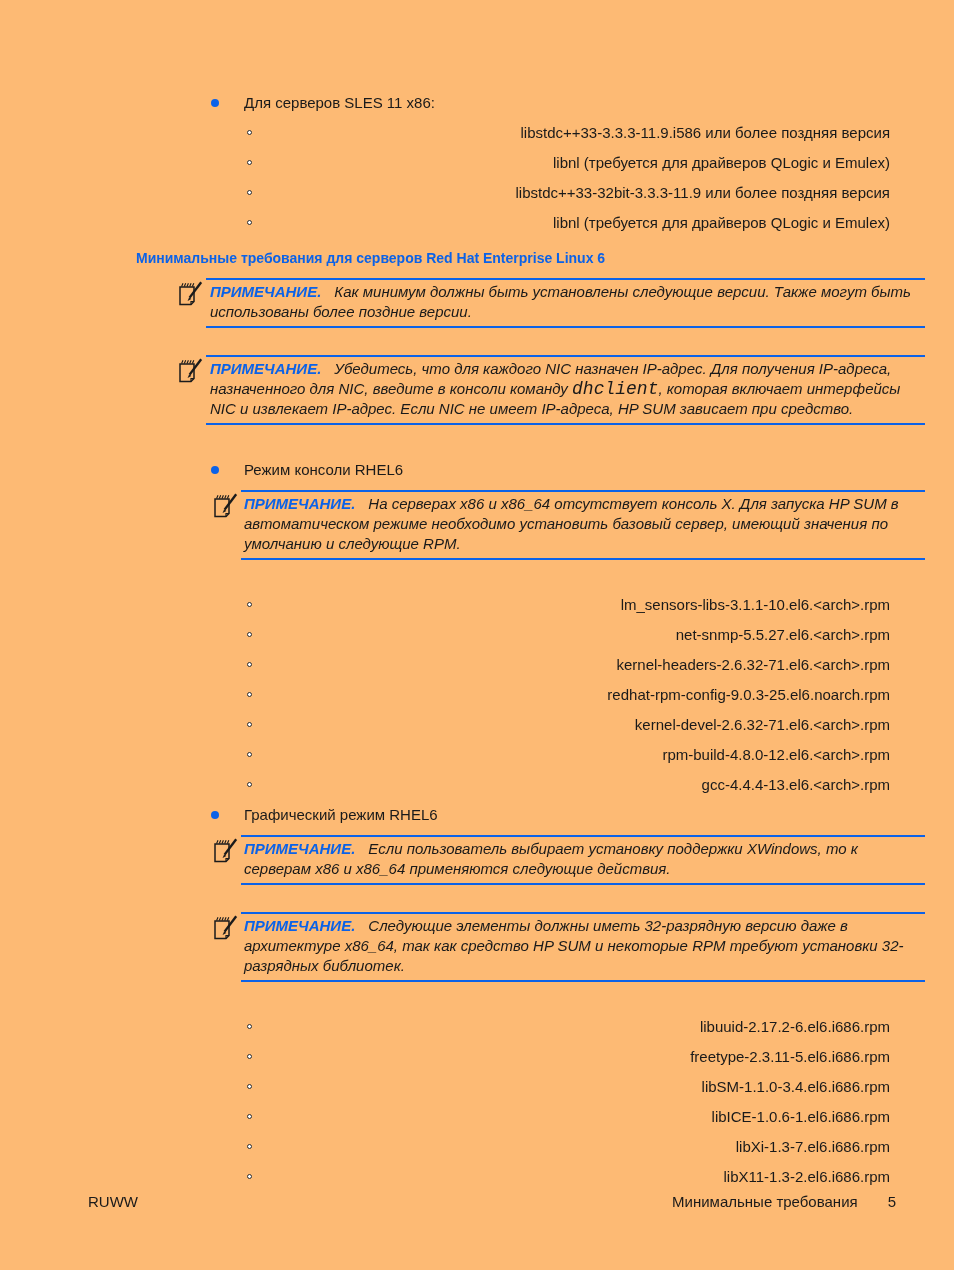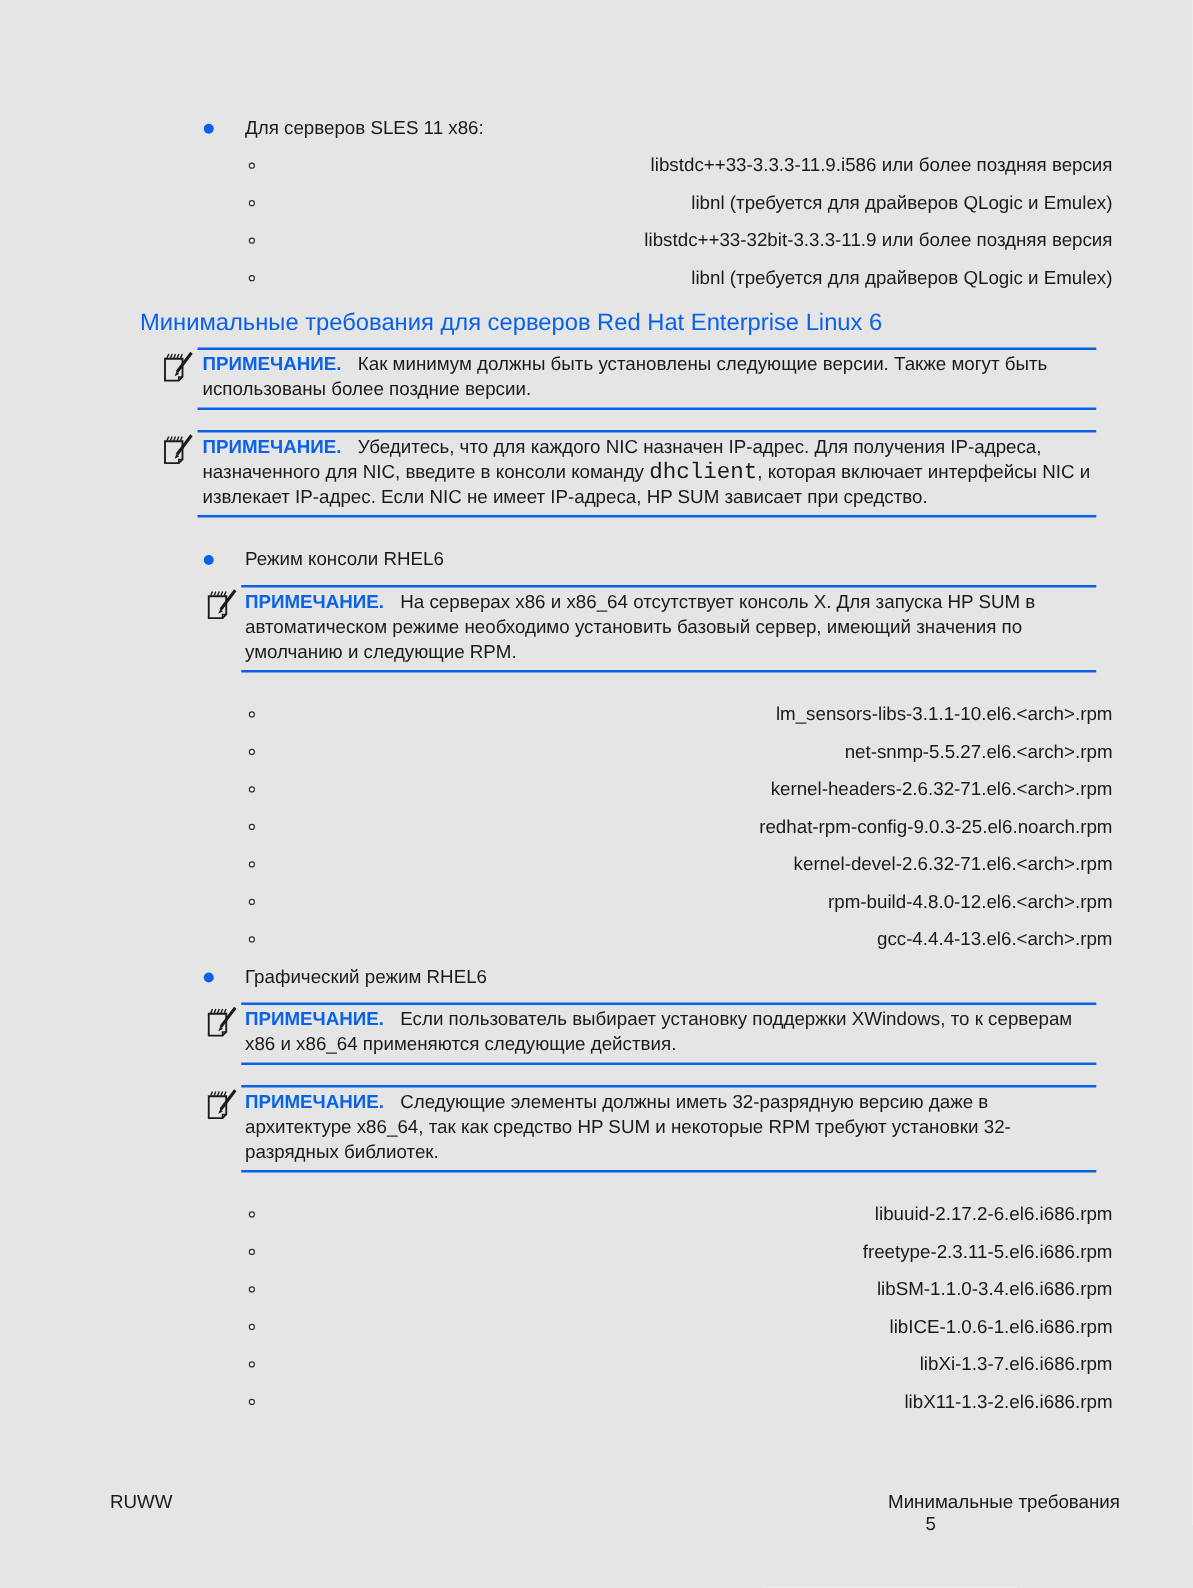--- a/index.html
+++ b/index.html
@@ -7,57 +7,58 @@
     --ink:#1a1a1a;
   }
   *{box-sizing:border-box;}
   html,body{margin:0;padding:0;}
   body{
     width:954px;height:1270px;background:#ffffff;
     font-family:"Liberation Sans", sans-serif;
     font-size:15px;color:var(--ink);
     -webkit-font-smoothing:antialiased;
   }
-  .page{position:relative;width:954px;height:1270px;overflow:hidden;background:#e5e5e5;}
+  .page{position:relative;width:954px;height:1270px;overflow:hidden;background:#fdba74;padding-left:48px;}
 
   
   .li1{position:relative;padding-left:196px;padding-right:64px;line-height:20px;margin-bottom:10px;}
   .li1 .dot{position:absolute;left:163px;top:6px;width:8px;height:8px;border-radius:50%;background:var(--accent);}
 
   
   .li2{position:relative;padding-left:230px;padding-right:64px;line-height:20px;margin-bottom:10px;text-align:right;}
   .li2 .circ{position:absolute;left:199px;top:7px;width:5px;height:5px;border:1.4px solid #2e2e2e;border-radius:50%;background:#fff;}
 
   .heading{
-    margin:14px 64px 8px 112px;
-    font-size:19px;font-weight:normal;color:var(--accent);line-height:23px;
+    margin:14px 64px 8px 88px;
+    font-size:14px;font-weight:bold;color:var(--accent);line-height:23px;
   }
 
   .note{
     position:relative;
     margin-left:158px;width:719px;
     border-top:2px solid var(--accent);
     border-bottom:2px solid var(--accent);
     padding:2px 2px 4px 4px;
     line-height:20px;
-    margin-bottom:16px;
+    margin-bottom:27px;
+    font-style:italic;
   }
   .note.indent{margin-left:193px;width:684px;padding-left:3px;}
   .note-label{color:var(--accent);font-weight:bold;margin-right:13px;}
   .note-icon-wrap{position:absolute;left:-28px;top:0;width:26px;height:28px;}
   .mono{font-family:"Liberation Mono","DejaVu Sans Mono",monospace;font-size:18px;}
 
   .gap-sm{height:8px;}
 
   .footer{
     position:absolute;left:88px;right:58px;top:1193px;
     display:flex;justify-content:space-between;align-items:baseline;
     font-size:15px;line-height:18px;
   }
-  .footer-right{display:flex;align-items:flex-start;flex-direction:column;}
+  .footer-right{display:flex;align-items:flex-end;}
   .footer-page{margin-left:30px;}
   .top-pad{height:93px;}
 </style>
 </head>
 <body>
 
 <svg width="0" height="0" style="position:absolute">
   <defs>
     <g id="noteicon">
       <path d="M2 7 H16 V21.5 L13 24.5 H2 Z" fill="none" stroke="#1b1b1b" stroke-width="1.5"></path>

